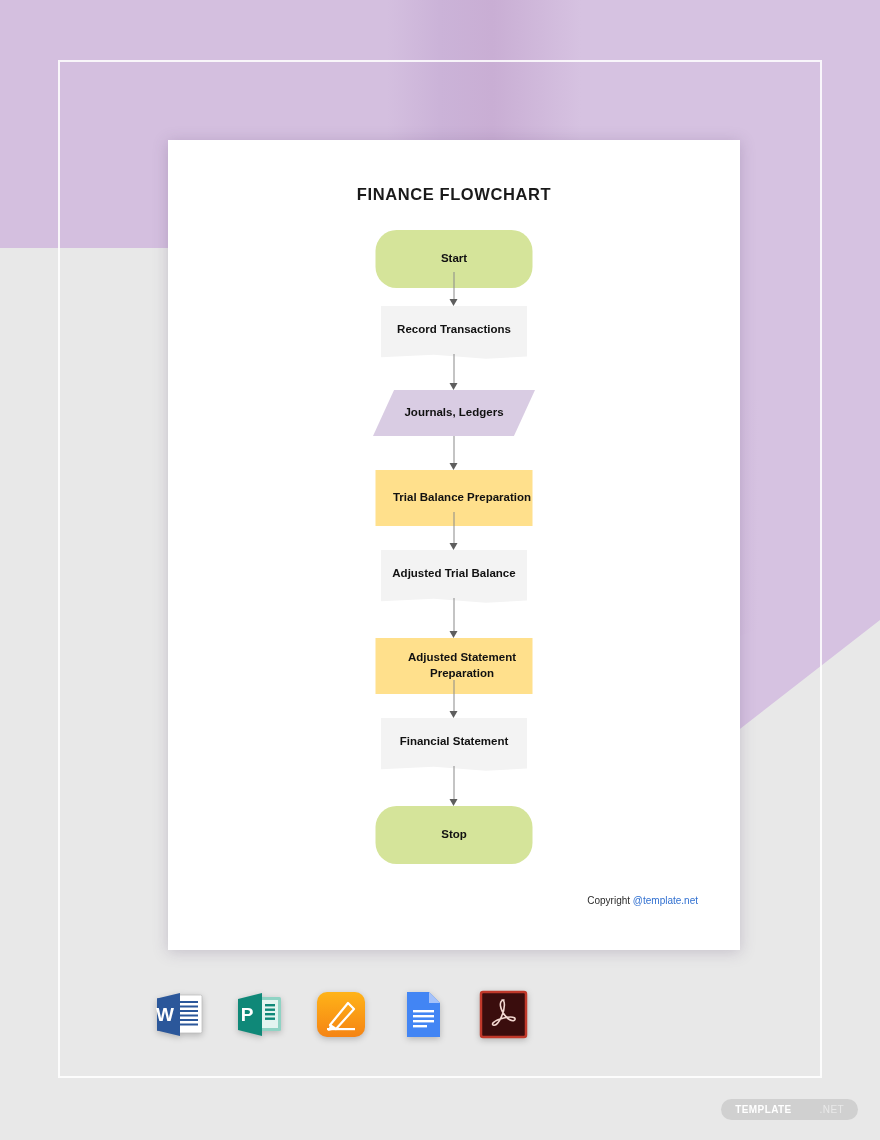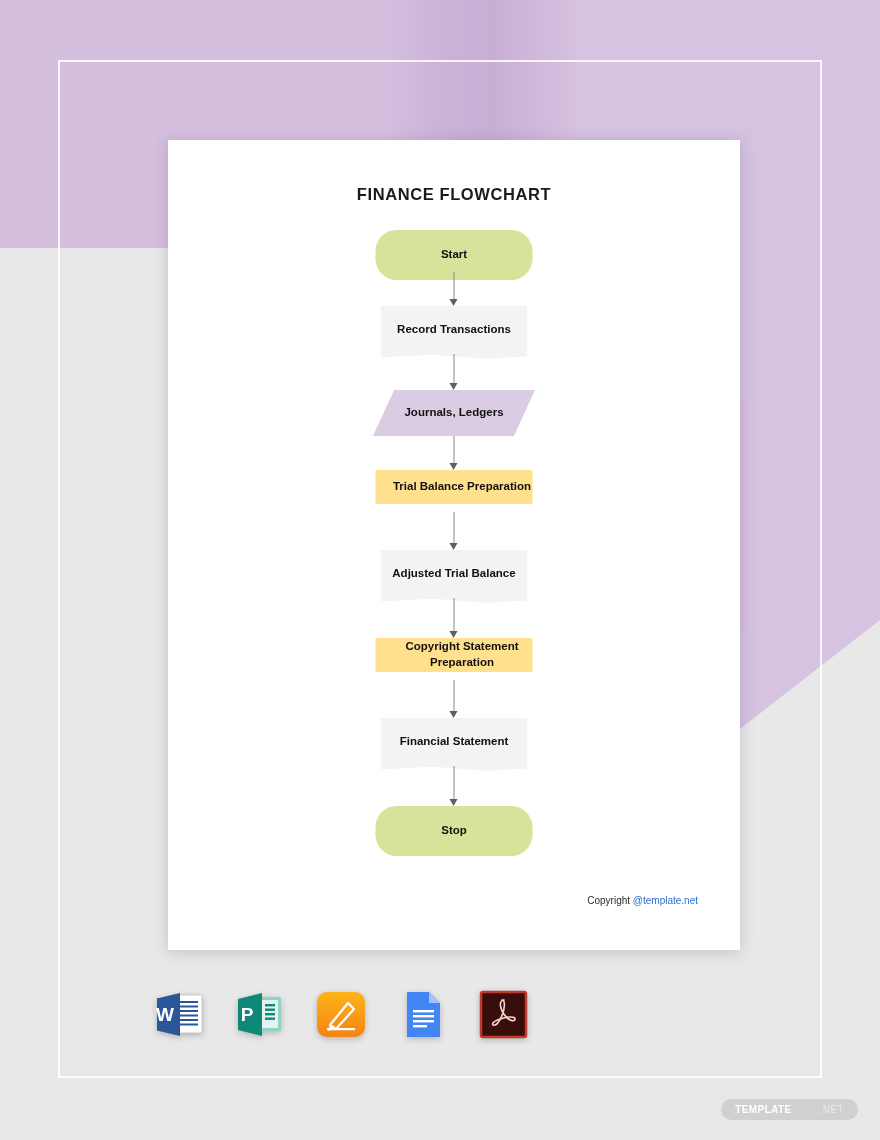--- a/index.html
+++ b/index.html
@@ -88,26 +88,26 @@
     align-items: center;
     justify-content: center;
     text-align: center;
     font-size: 11.5px;
     font-weight: bold;
     color: #111;
     line-height: 1.35;
   }
 
   .node-terminal {
-    width: 157px; height: 50px;
+    width: 157px; height: 58px;
     background: #d5e49a;
     border-radius: 21px;
   }
   .node-process {
-    width: 157px; height: 34px;
+    width: 157px; height: 56px;
     background: #ffe08c;
     padding-left: 16px;
   }
   .node-document {
     width: 146px; height: 48px;
     background: #f3f3f3;
     border-radius: 0 0 3px 3px;
   }
   .node-document::after {
     content: "";
@@ -255,21 +255,21 @@
       </div>
       <div class="row" style="height:40px">
         <div class="conn" style="height:40px">
           <div class="line"></div>
           <div class="head"></div>
         </div>
       </div>
 
       <div class="row" style="height:42px">
         <div class="node node-process">
-          <span>Copyright Statement Preparation</span>
+          <span>Adjusted Statement Preparation</span>
         </div>
       </div>
       <div class="row" style="height:38px">
         <div class="conn" style="height:38px">
           <div class="line"></div>
           <div class="head"></div>
         </div>
       </div>
 
       <div class="row" style="height:48px">

